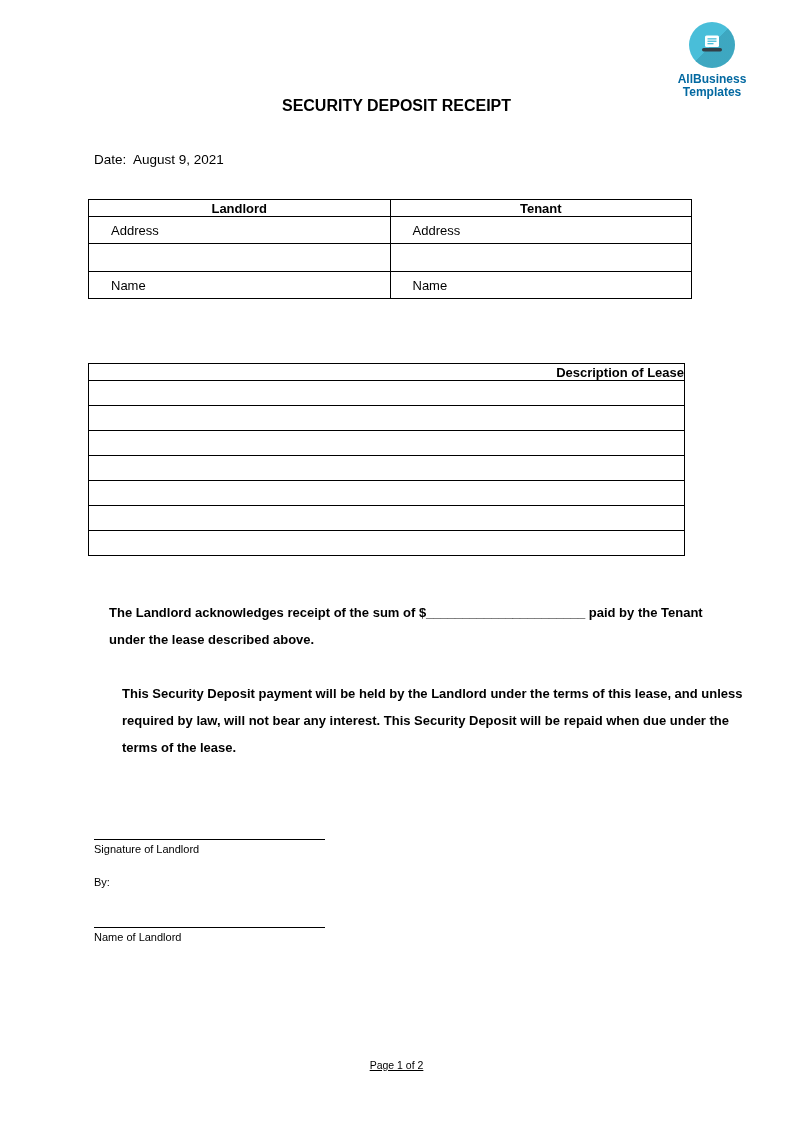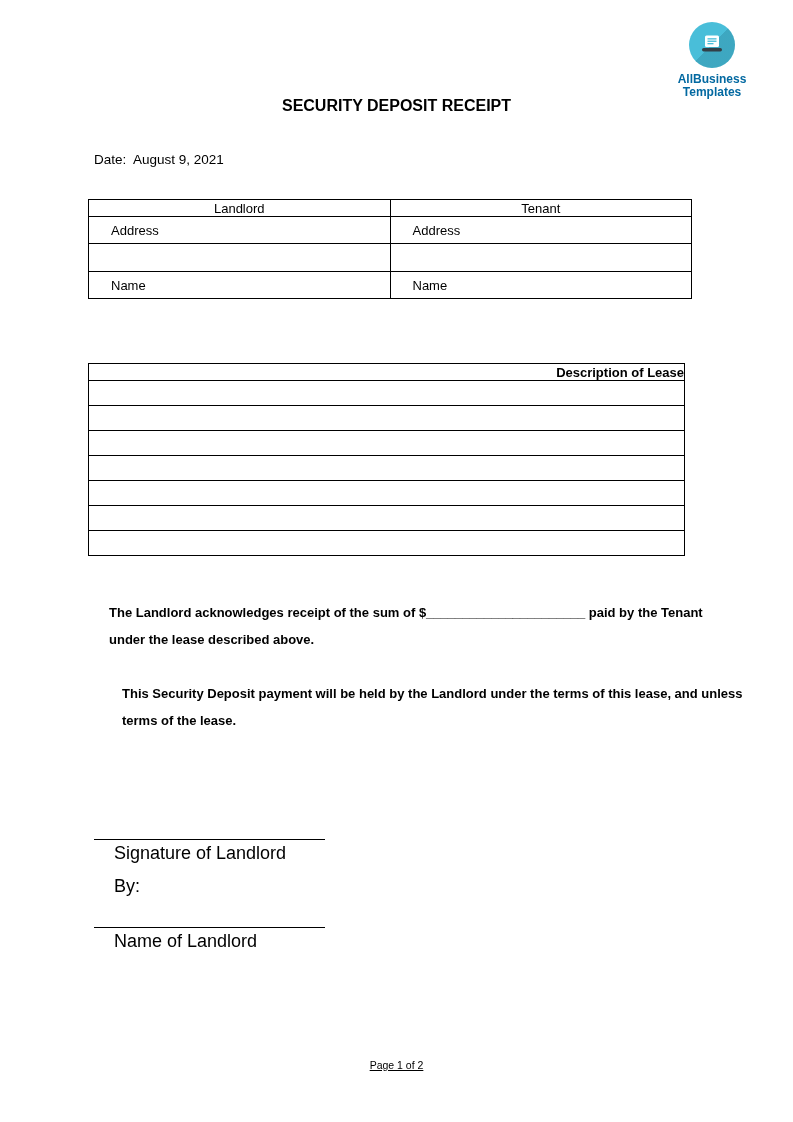--- a/index.html
+++ b/index.html
@@ -62,21 +62,21 @@
   .parties-table {
     position: absolute;
     left: 88px; top: 199px;
     width: 604px;
   }
   .parties-table th, .parties-table td {
     border: 1.5px solid #000;
     font-size: 13px;
     vertical-align: middle;
   }
-  .parties-table th { height: 17px; font-weight: 400; text-align: center; padding: 0; }
+  .parties-table th { height: 17px; font-weight: 700; text-align: center; padding: 0; }
   .parties-table td { height: 27px; padding: 2px 22px; text-align: left; }
   .parties-table tr.tall td { height: 28px; }
 
   .lease-table {
     position: absolute;
     left: 88px; top: 363px;
     width: 597px;
   }
   .lease-table th, .lease-table td {
     border: 1.5px solid #000;
@@ -88,21 +88,21 @@
   
   .para { position: absolute; left: 109px; font-size: 13px; font-weight: bold; }
   .para .pline { line-height: 27px; white-space: pre; }
   .para1 { top: 599px; }
   .para2 { top: 680px; margin-left: 13px; }
 
   
   .sig-line { position: absolute; left: 94px; width: 231px; height: 0; border-top: 1.5px solid #000; }
   .sig-line-1 { top: 839px; }
   .sig-line-2 { top: 927px; }
-  .sig-text { position: absolute; left: 94px; font-size: 18px; margin-left: 20px; }
+  .sig-text { position: absolute; left: 94px; font-size: 11px; }
   .sig-label-1 { top: 843px; }
   .by-label    { top: 876px; }
   .sig-label-2 { top: 931px; }
 
   
   .footer {
     position: absolute;
     top: 1059px; left: 0; width: 100%;
     text-align: center;
     font-size: 10.5px;
@@ -184,20 +184,21 @@
   </tbody>
     </table>
 
   <div class="para para1">
     <div class="pline">The Landlord acknowledges receipt of the sum of $______________________ paid by the Tenant</div>
     <div class="pline">under the lease described above.</div>
   </div>
 
   <div class="para para2">
     <div class="pline">This Security Deposit payment will be held by the Landlord under the terms of this lease, and unless</div>
+    <div class="pline">required by law, will not bear any interest. This Security Deposit will be repaid when due under the</div>
     <div class="pline">terms of the lease.</div>
   </div>
 
   <div class="sig-line sig-line-1"></div>
   <div class="sig-text sig-label-1">Signature of Landlord</div>
   <div class="sig-text by-label">By:</div>
   <div class="sig-line sig-line-2"></div>
   <div class="sig-text sig-label-2">Name of Landlord</div>
 
   <div class="footer">Page 1 of 2</div>

